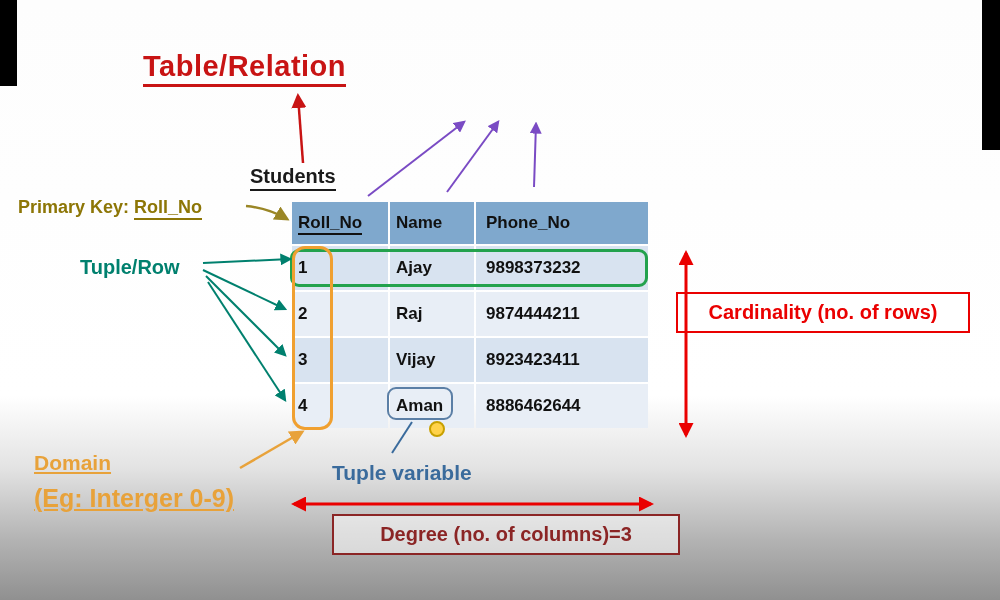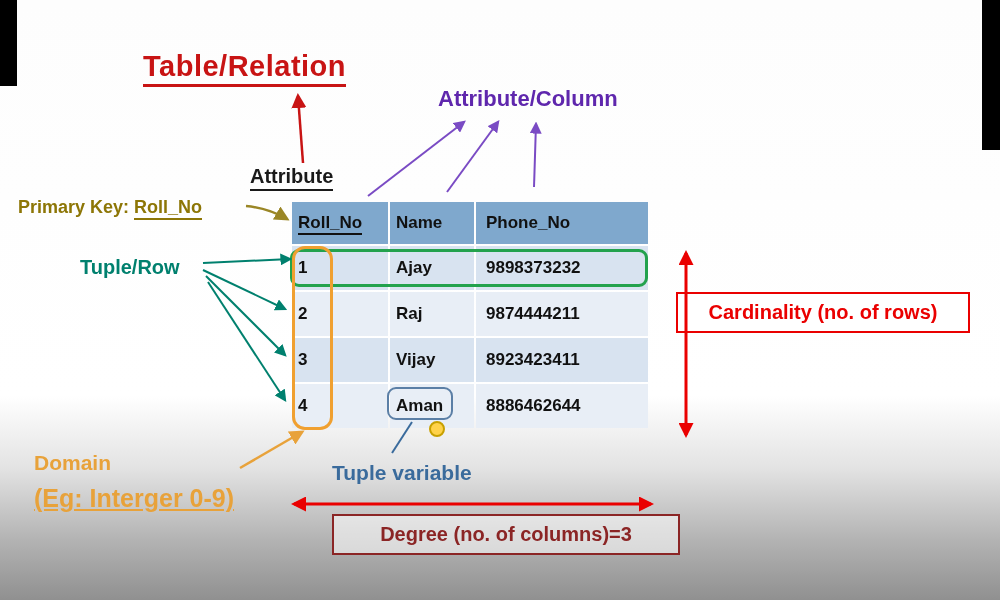--- a/index.html
+++ b/index.html
@@ -17,21 +17,21 @@
   .abs { position:absolute; white-space:nowrap; }
 
   .title { left:143px; top:50px; font-size:29px; color:#c81414;
            border-bottom:3px solid #c81414; padding-bottom:1px; letter-spacing:.5px; }
   .attr-label { left:438px; top:86px; font-size:22px; color:#5f27ad; }
   .students-label { left:250px; top:165px; font-size:20px; color:#1a1a1a;
                     border-bottom:2px solid #1a1a1a; padding-bottom:1px; }
   .pk-label { left:18px; top:197px; font-size:18px; color:#8d7606; }
   .pk-label .u2 { border-bottom:2px solid #8d7606; padding-bottom:1px; }
   .tuple-row-label { left:80px; top:256px; font-size:20px; color:#00806e; }
-  .domain-label1 { left:34px; top:451px; font-size:21px; color:#e8a23a; }
+  .domain-label1 { left:34px; top:451px; font-size:21px; color:#e8a23a;text-decoration:underline; }
   .domain-label2 { left:34px; top:484px; font-size:25px; color:#e8a23a;text-decoration:underline; }
   .tuple-var-label { left:292px; top:461px; font-size:21px; color:#3a6b9c;margin-left:40px; }
 
   .cardinality-box { left:676px; top:292px; width:294px; height:41px;
     border:2px solid #ea0000; color:#ea0000; font-size:20px;
     display:flex; align-items:center; justify-content:center; background:rgba(255,255,255,.55); }
   .degree-box { left:304px; top:514px; width:348px; height:41px;
     border:2px solid #8b2525; color:#8b2525; font-size:20px;
     display:flex; align-items:center; justify-content:center; background:rgba(255,255,255,.55);margin-left:28px; }
 
@@ -59,22 +59,21 @@
 </style>
 </head>
 <body>
 
 <div class="canvas">
 
   <div class="bar-tl"></div>
   <div class="bar-tr"></div>
 
   <div class="abs title">Table/Relation</div>
-  <div class="abs attr-label">Attribute/Column</div>
-  <div class="abs students-label">Attribute</div>
+  <div class="abs students-label">Students</div>
 
   <div class="abs pk-label">
     <span>Primary Key:</span>
     <span class="u2">Roll_No</span>
   </div>
 
   <div class="abs tuple-row-label">Tuple/Row</div>
 
   <table class="students">
     <thead>

